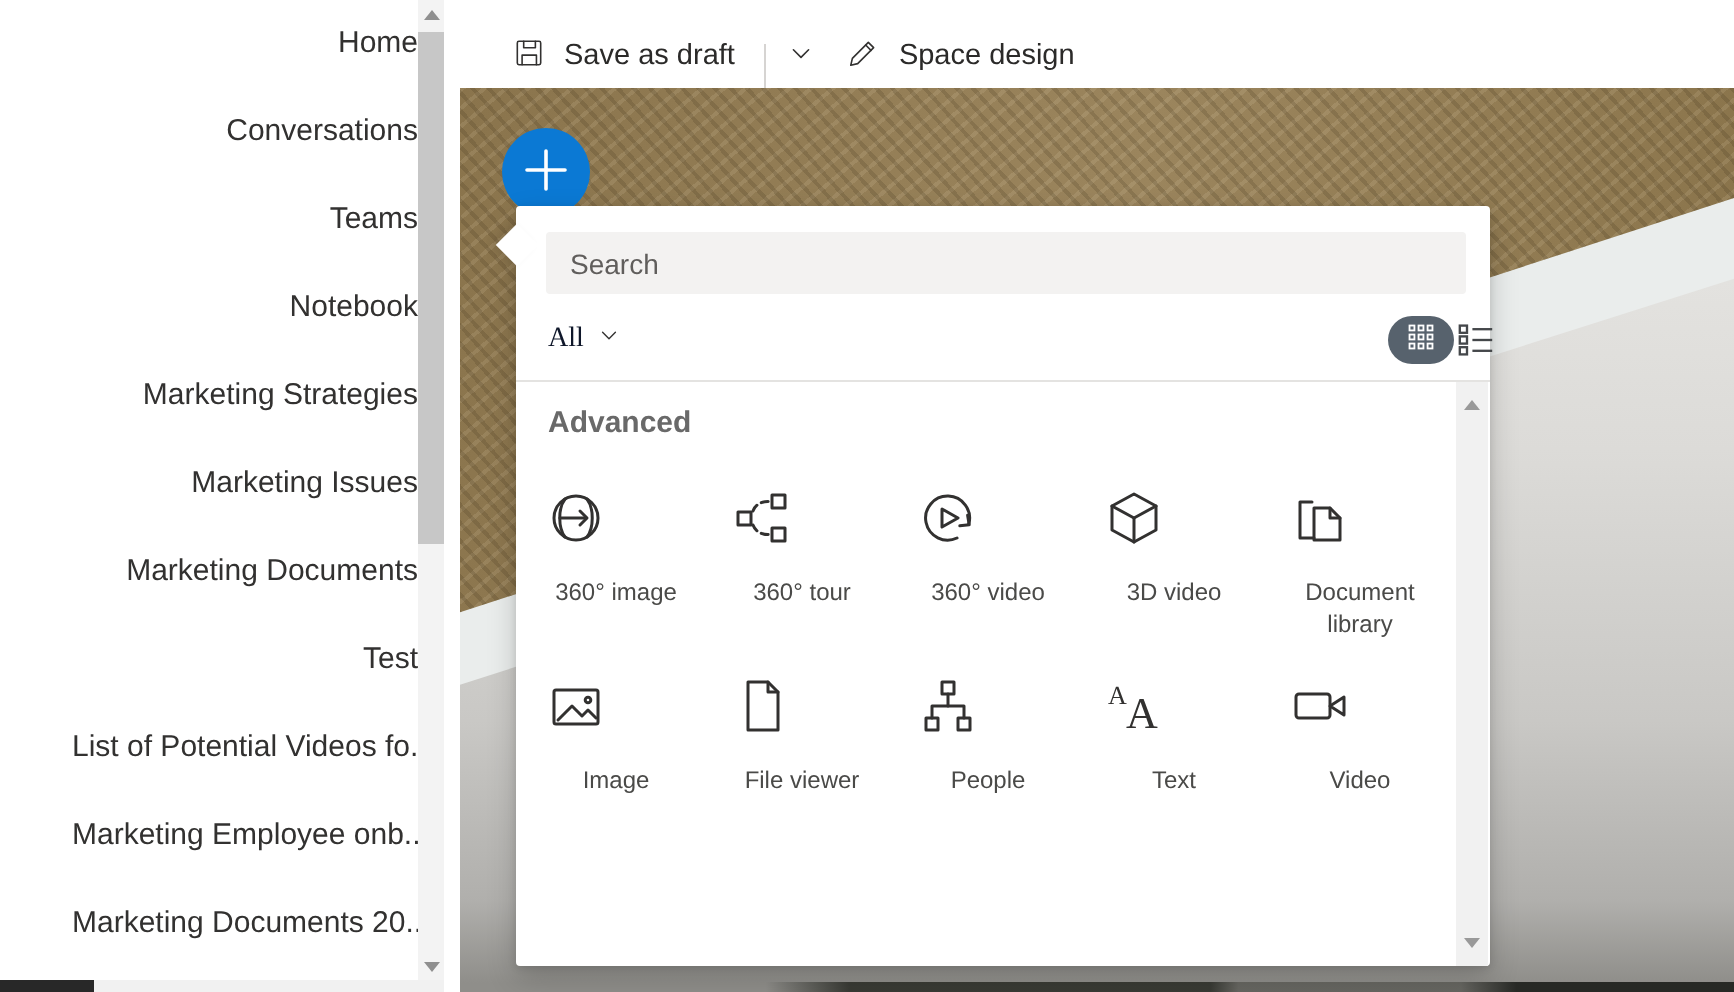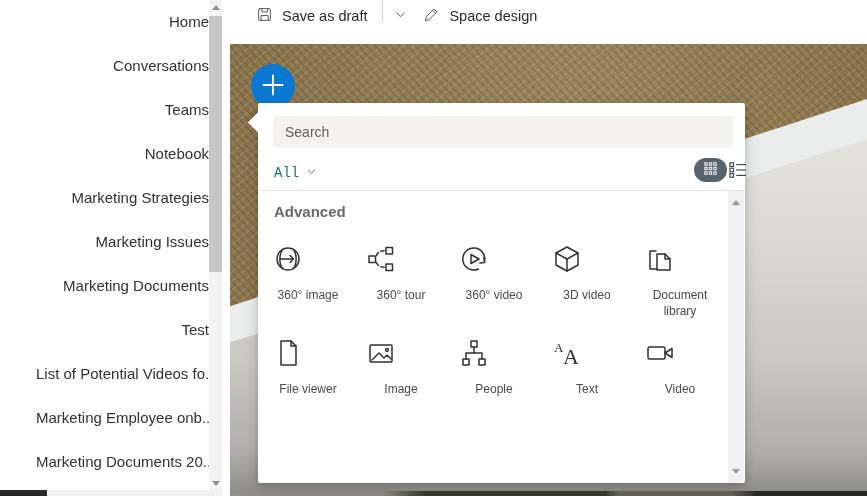--- a/index.html
+++ b/index.html
@@ -21,21 +21,21 @@
   .arrow-down { top:481px; border-top:5px solid #8f8f8f; }
 
   
   .hscroll { position:absolute; left:0; top:490px; width:222px; height:6px; background:#f1f1f1; }
   .hscroll .hthumb { position:absolute; left:0; top:0; width:47px; height:6px; background:#282828; }
 
   
   .main { position:absolute; left:222px; top:0; width:645px; height:496px; background:#fff; }
 
   .toolbar { position:absolute; left:0; top:0; width:645px; height:44px; background:#fff;
-             display:flex; align-items:flex-start; padding-left:34px; }
+             display:flex; align-items:flex-end; padding-left:34px; }
   .tb-btn { display:flex; align-items:center; gap:9px; border:none; background:none;
             font-family:inherit; font-size:14.5px; color:#2b2a29; cursor:pointer; height:32px; }
   .tb-sep { width:1px; height:22px; background:#d6d4d2; margin:0 11px 0 15px; }
   .tb-chevron { margin-right:16px; }
 
   
   .canvas { position:absolute; left:0; top:44px; width:645px; height:452px; background:#fff; }
   .photo { position:absolute; left:8px; top:0; width:695px; height:452px; overflow:hidden; }
   .photo-base { position:absolute; inset:0;
      background:linear-gradient(180deg,#e8e7e4 8%,#dcdbd8 40%,#c9c8c5 70%,#b0afac 90%,#8f8e8a 99%); }
@@ -58,23 +58,23 @@
 
   
   .panel { position:absolute; left:28px; top:59px; width:487px; height:380px; background:#fff;
            border-radius:2px; box-shadow:0 6px 15px rgba(0,0,0,.18), 0 1px 4px rgba(0,0,0,.12); }
   .panel-beak { position:absolute; left:-7px; top:12px; width:15px; height:15px; background:#fff;
                 transform:rotate(45deg); box-shadow:-2px 2px 4px rgba(0,0,0,.08); }
   .panel-search { position:absolute; left:15px; top:13px; width:460px; height:31px;
                   border:none; background:#f3f2f1; border-radius:2px; padding:0 12px;
                   font-family:inherit; font-size:14px; color:#323130; outline:none; }
   .panel-search::placeholder { color:#605e5c; }
-  .filter { position:absolute; left:16px; top:56px; display:flex; align-items:flex-end; gap:7px;
-            font-size:14px; color:#0f766e; cursor:pointer; background:none; border:none;
-            font-family:Liberation Mono, monospace; height:22px; }
+  .filter { position:absolute; left:16px; top:56px; display:flex; align-items:center; gap:7px;
+            font-size:14px; color:#0f172a; cursor:pointer; background:none; border:none;
+            font-family:Liberation Serif, serif; height:22px; }
   .toggle-grid { position:absolute; left:436px; top:55px; width:33px; height:24px;
                  border:none; border-radius:13px; background:#57626d; cursor:pointer;
                  display:flex; align-items:center; justify-content:center; }
   .toggle-list { position:absolute; left:471px; top:58px; width:18px; height:18px;
                  border:none; background:none; cursor:pointer; padding:0; }
   .panel-divider { position:absolute; left:0; top:87px; width:487px; height:1px; background:#e4e3e1; }
 
   .section-title { position:absolute; left:16px; top:100px; font-size:15px; font-weight:bold;
                    color:#696969; }
   .tiles { position:absolute; left:14px; top:128px; width:467px;
@@ -274,36 +274,36 @@
                   <path d="M13 11 h8 l5 5 v11 H13 Z"></path>
                   <polyline points="21,11 21,16 26,16"></polyline>
                 </svg>
               </span>
               <span class="tile-label">Document library</span>
             </div>
 
             <div class="tile">
               <span>
                 <svg class="ico" width="32" height="32" viewBox="0 0 32 32">
-                  <path d="M9 4 h10 l5 5 v19 H9 Z"></path>
-                  <polyline points="19,4 19,9 24,9"></polyline>
-                </svg>
-              </span>
-              <span class="tile-label">File viewer</span>
-            </div>
-
-            <div class="tile">
-              <span>
-                <svg class="ico" width="32" height="32" viewBox="0 0 32 32">
                   <rect x="5" y="8" width="22" height="17" rx="1"></rect>
                   <polyline points="7,23 14,16 19,21 22,18 26,22"></polyline>
                   <circle cx="22" cy="13" r="1.4"></circle>
                 </svg>
               </span>
               <span class="tile-label">Image</span>
+            </div>
+
+            <div class="tile">
+              <span>
+                <svg class="ico" width="32" height="32" viewBox="0 0 32 32">
+                  <path d="M9 4 h10 l5 5 v19 H9 Z"></path>
+                  <polyline points="19,4 19,9 24,9"></polyline>
+                </svg>
+              </span>
+              <span class="tile-label">File viewer</span>
             </div>
 
             <div class="tile">
               <span>
                 <svg class="ico" width="32" height="32" viewBox="0 0 32 32">
                   <rect x="13" y="4" width="6" height="6"></rect>
                   <rect x="5" y="22" width="6" height="6"></rect>
                   <rect x="21" y="22" width="6" height="6"></rect>
                   <path d="M16 10 V16"></path>
                     <path d="M8 22 V16 H24 V22"></path>

